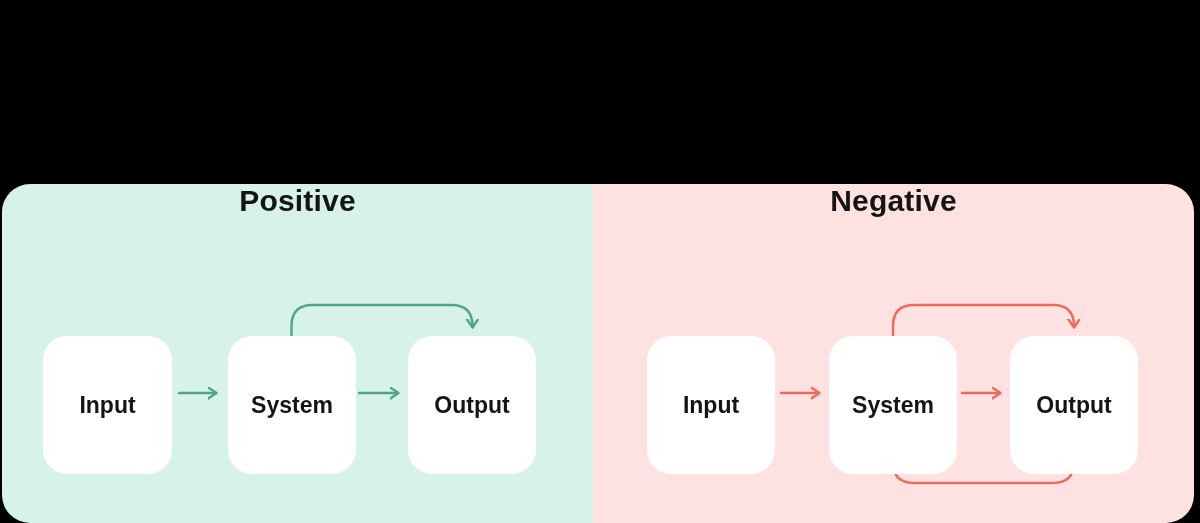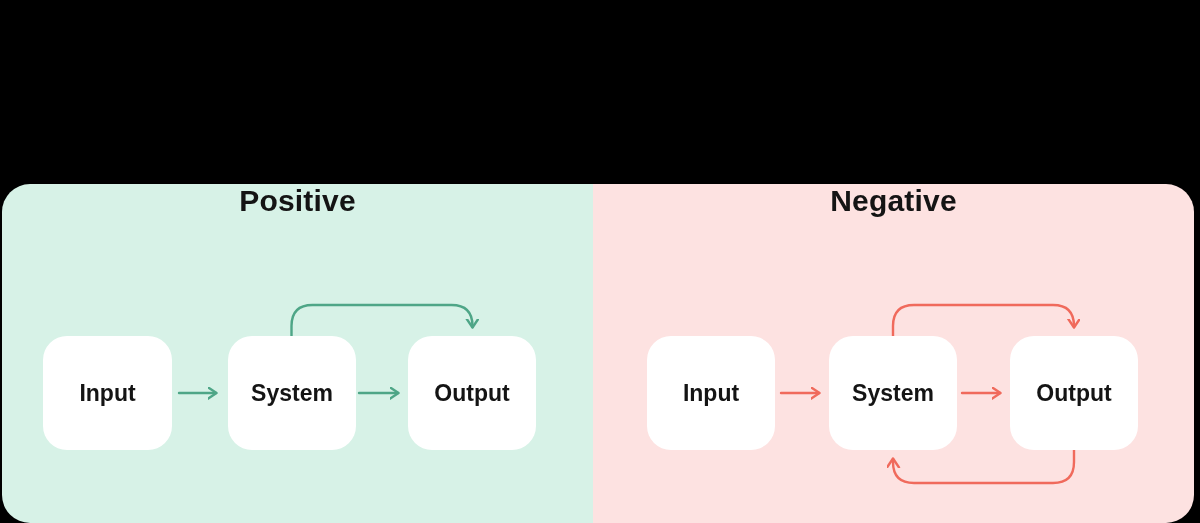--- a/index.html
+++ b/index.html
@@ -36,21 +36,21 @@
     text-align: center;
     font-size: 30px;
     font-weight: 700;
     color: var(--text);
     letter-spacing: 0.2px;
   }
 
   .node {
     position: absolute;
     top: 152px;
-    width: 128px; height: 114px;
+    width: 128px; height: 138px;
     background: var(--node-bg);
     border-radius: 24px;
     display: flex;
     align-items: center;
     justify-content: center;
   }
   .node-label {
     font-size: 23px;
     font-weight: 700;
     color: var(--text);

